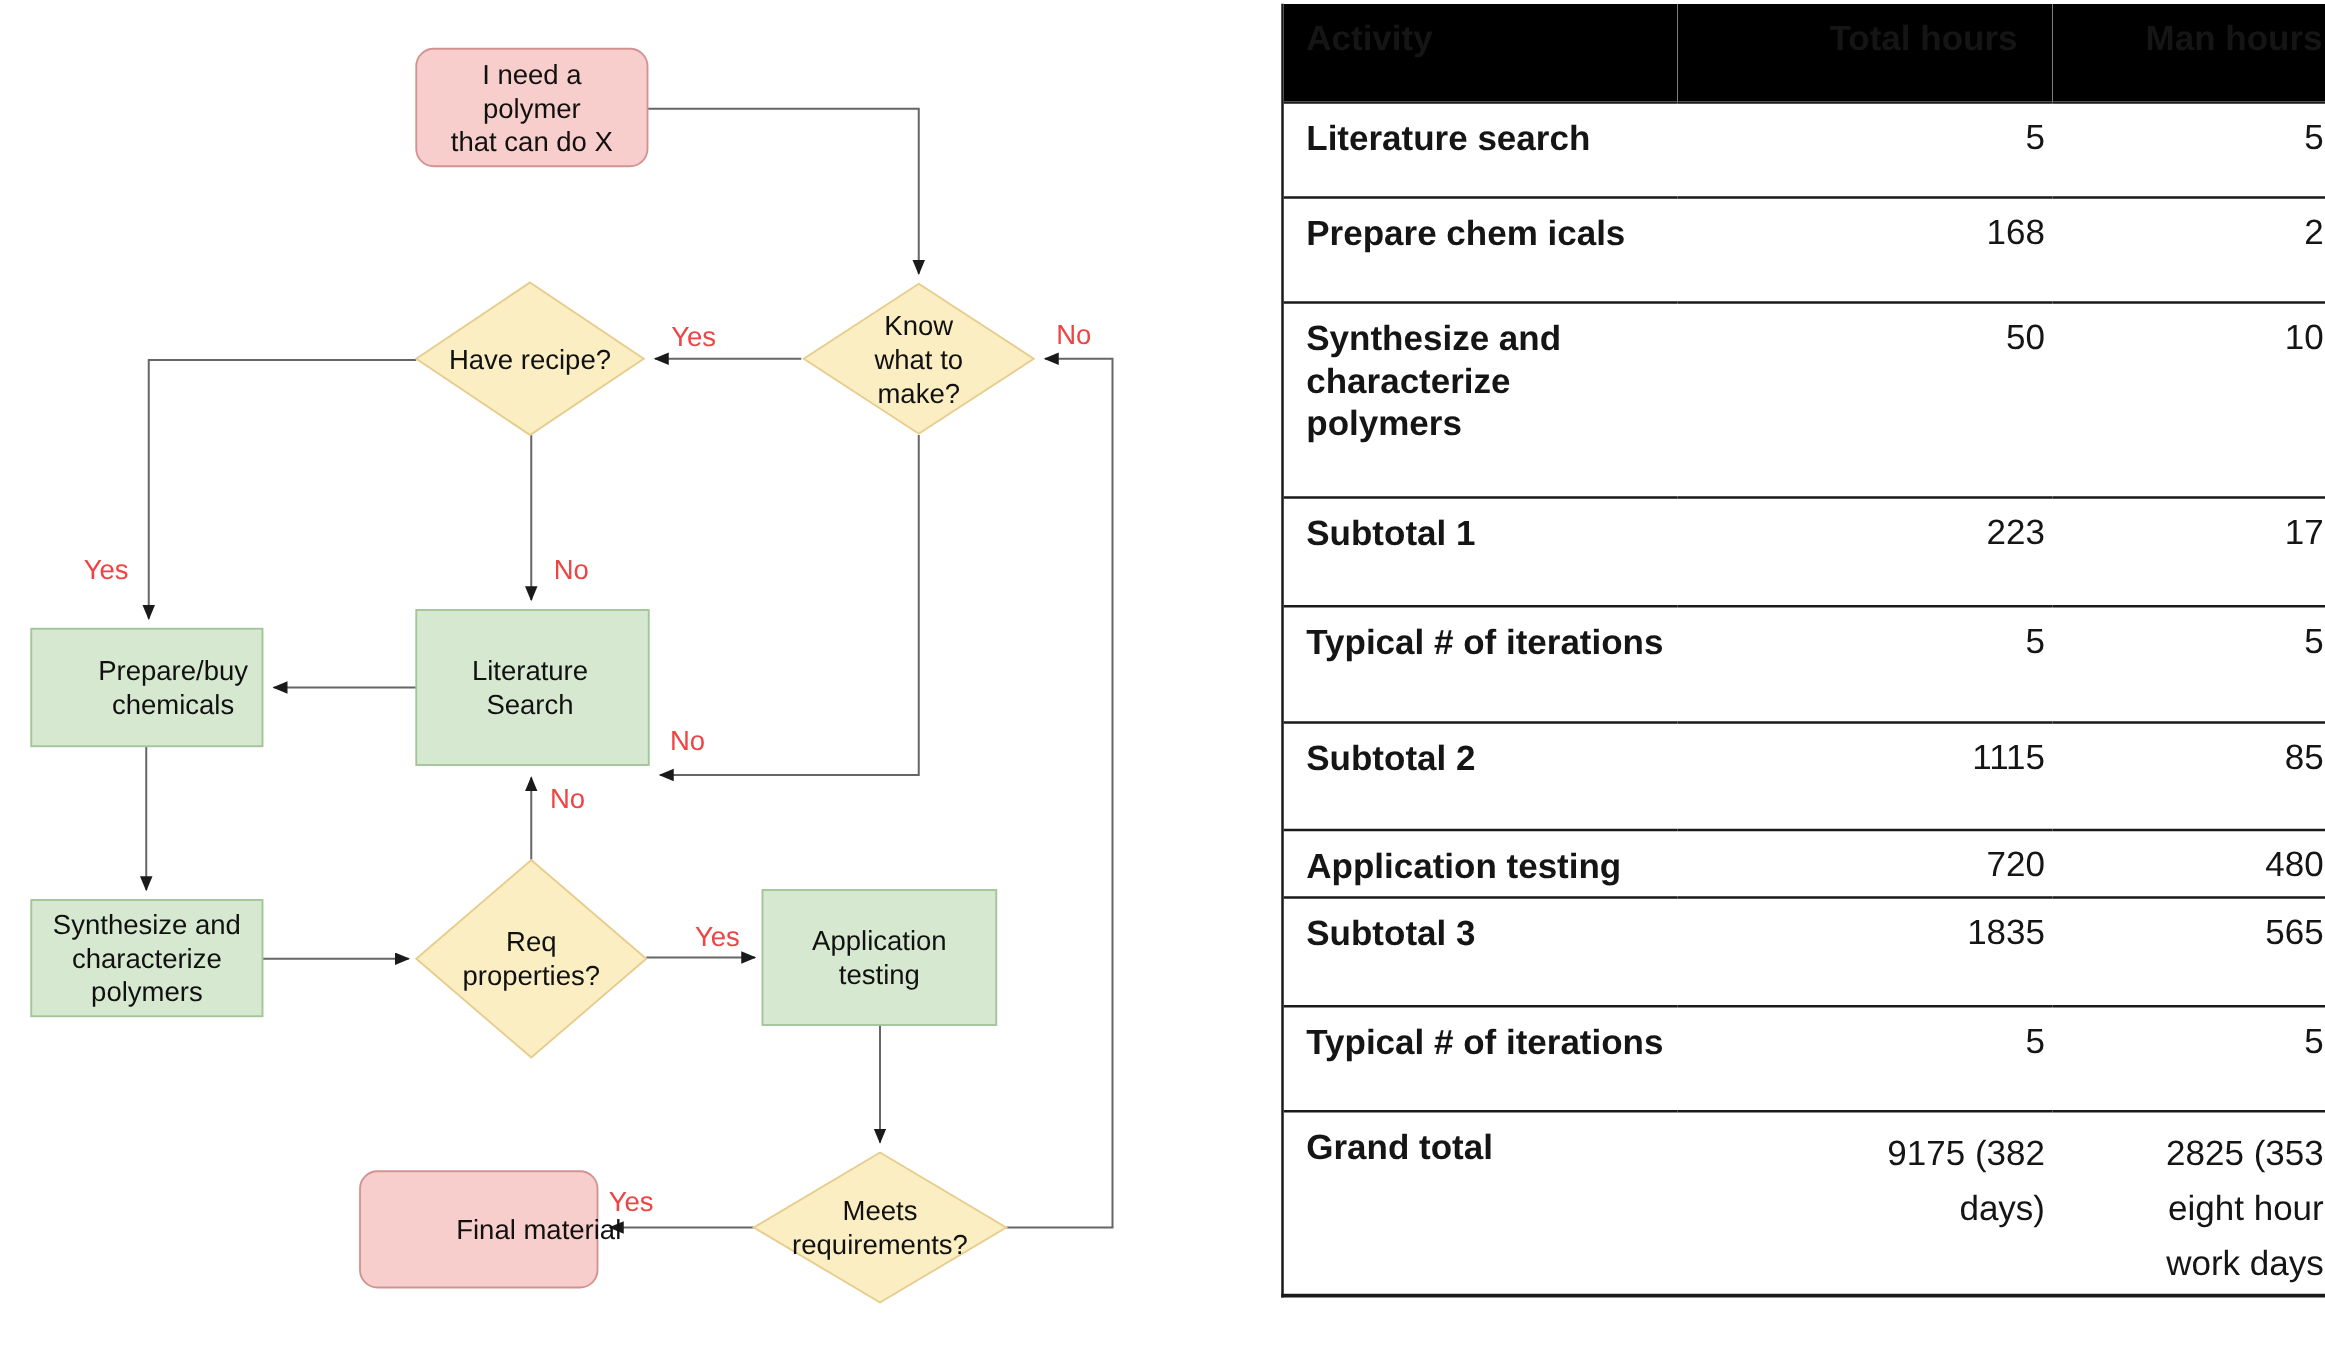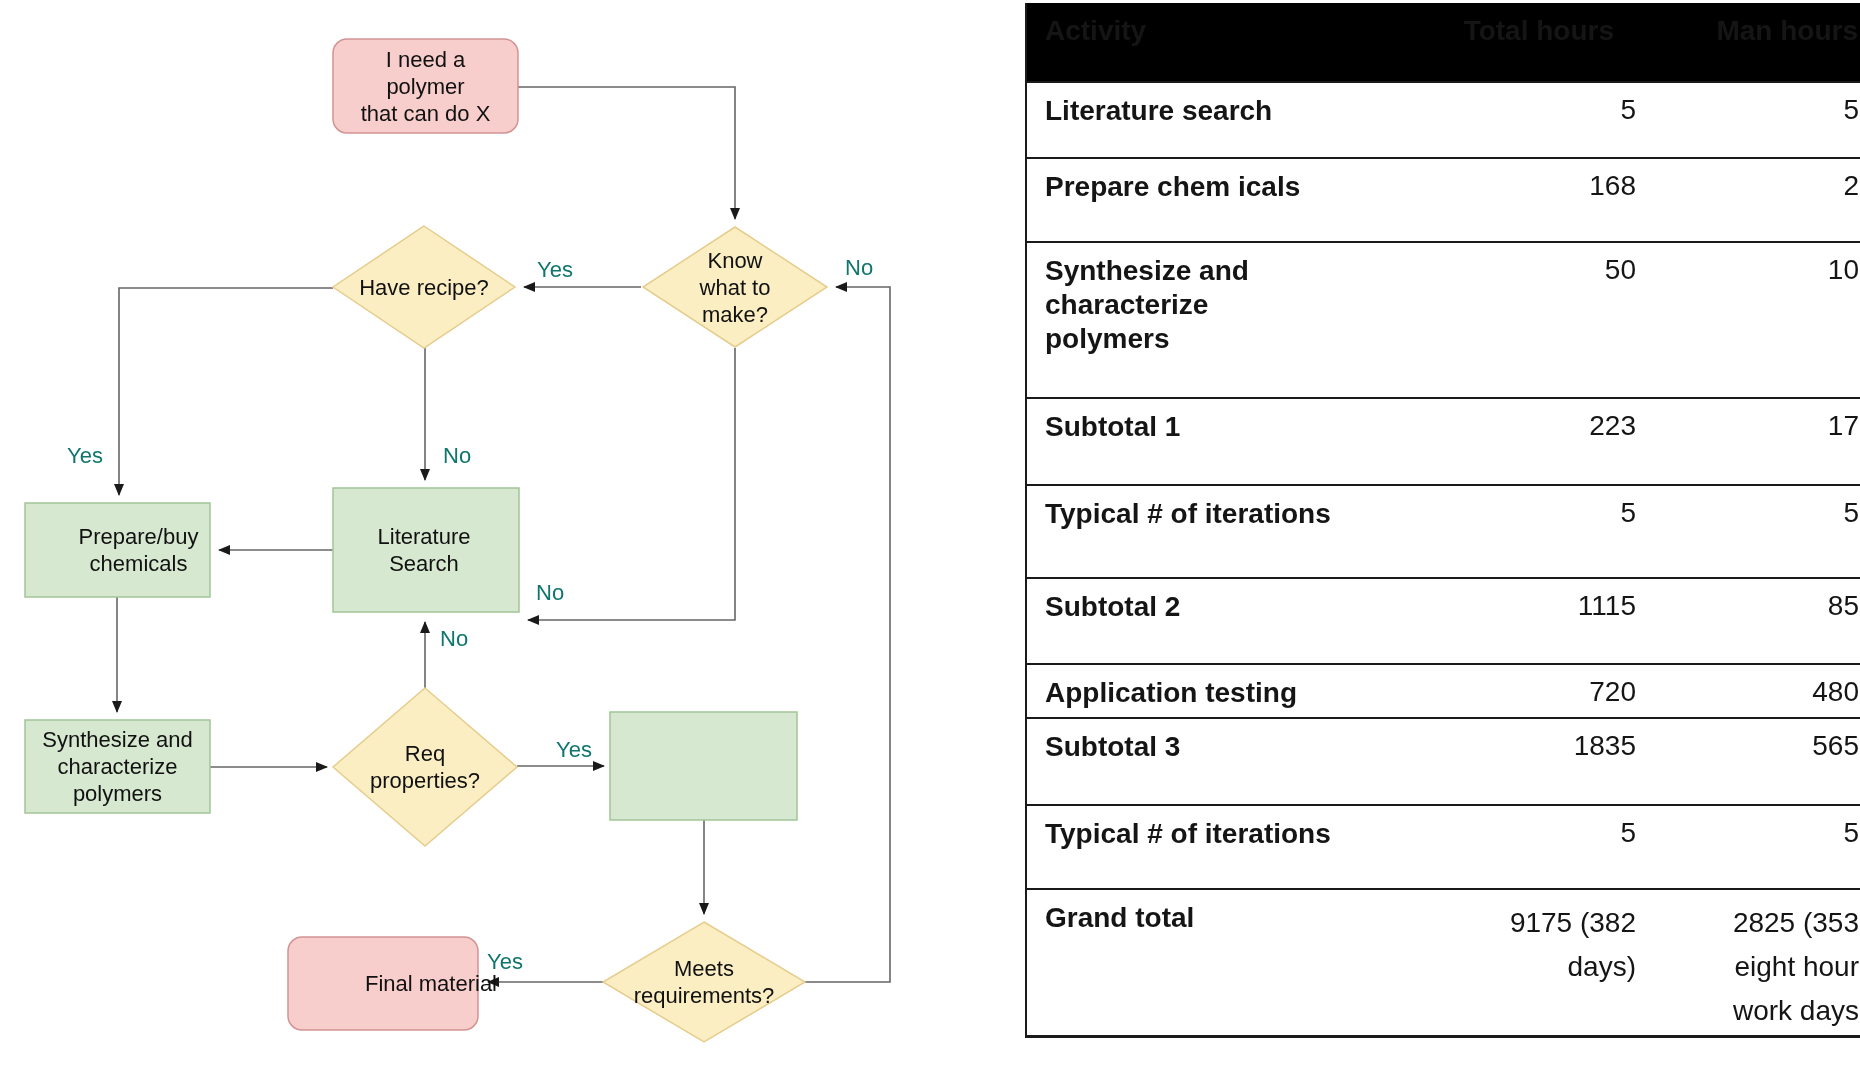--- a/index.html
+++ b/index.html
@@ -16,21 +16,21 @@
 
   
   #flow-svg{position:absolute;left:0;top:0;}
   .shape-pink{fill:var(--pink_fill);stroke:var(--pink_stroke);stroke-width:1.5;}
   .shape-yellow{fill:var(--yellow_fill);stroke:var(--yellow_stroke);stroke-width:1.5;}
   .shape-green{fill:var(--green_fill);stroke:var(--green_stroke);stroke-width:1.5;}
   .edge{fill:none;stroke:var(--line_color);stroke-width:1.6;}
   .node{position:absolute;display:flex;align-items:center;justify-content:center;
     text-align:center;font-size:22px;line-height:27px;color:#111;
     white-space:pre-line;border-radius:23px;}
-  .elabel{position:absolute;font-size:22px;color:#0f766e;line-height:24px;}
+  .elabel{position:absolute;font-size:22px;color:#ef4444;line-height:24px;}
 
   
   #cost-table-wrap{position:absolute;left:1025px;top:3px;width:835px;
     border-left:2px solid var(--table_border);
     border-bottom:3px solid var(--table_border);}
   #cost-table{width:100%;border-collapse:collapse;table-layout:fixed;}
   #cost-table td,#cost-table th{vertical-align:top;font-size:28px;color:#151515;
     overflow:hidden;}
   #cost-table tr{border-bottom:2px solid var(--table_border);}
   #cost-table tr:last-child{border-bottom:none;}
@@ -92,20 +92,22 @@
   <div class="node" style="left:333px;top:226px;width:182px;height:122px;">Have recipe?</div>
   <div class="node" style="left:333px;top:488px;width:182px;height:124px;">Literature
 Search</div>
   <div class="node" style="left:25px;top:503px;width:185px;height:94px;padding-left:42px;">Prepare/buy
 chemicals</div>
   <div class="node" style="left:25px;top:720px;width:185px;height:93px;">Synthesize and
 characterize
 polymers</div>
   <div class="node" style="left:333px;top:688px;width:184px;height:158px;">Req
 properties?</div>
+  <div class="node" style="left:610px;top:712px;width:187px;height:108px;">Application
+testing</div>
   <div class="node" style="left:603px;top:922px;width:202px;height:120px;">Meets
 requirements?</div>
   <div class="node" style="left:288px;top:937px;width:190px;height:93px;margin-left:48px;">Final material</div>
 
   <div class="elabel" style="left:537px;top:258px;">Yes</div>
   <div class="elabel" style="left:845px;top:256px;">No</div>
   <div class="elabel" style="left:67px;top:444px;">Yes</div>
   <div class="elabel" style="left:443px;top:444px;">No</div>
   <div class="elabel" style="left:536px;top:581px;">No</div>
   <div class="elabel" style="left:440px;top:627px;">No</div>

